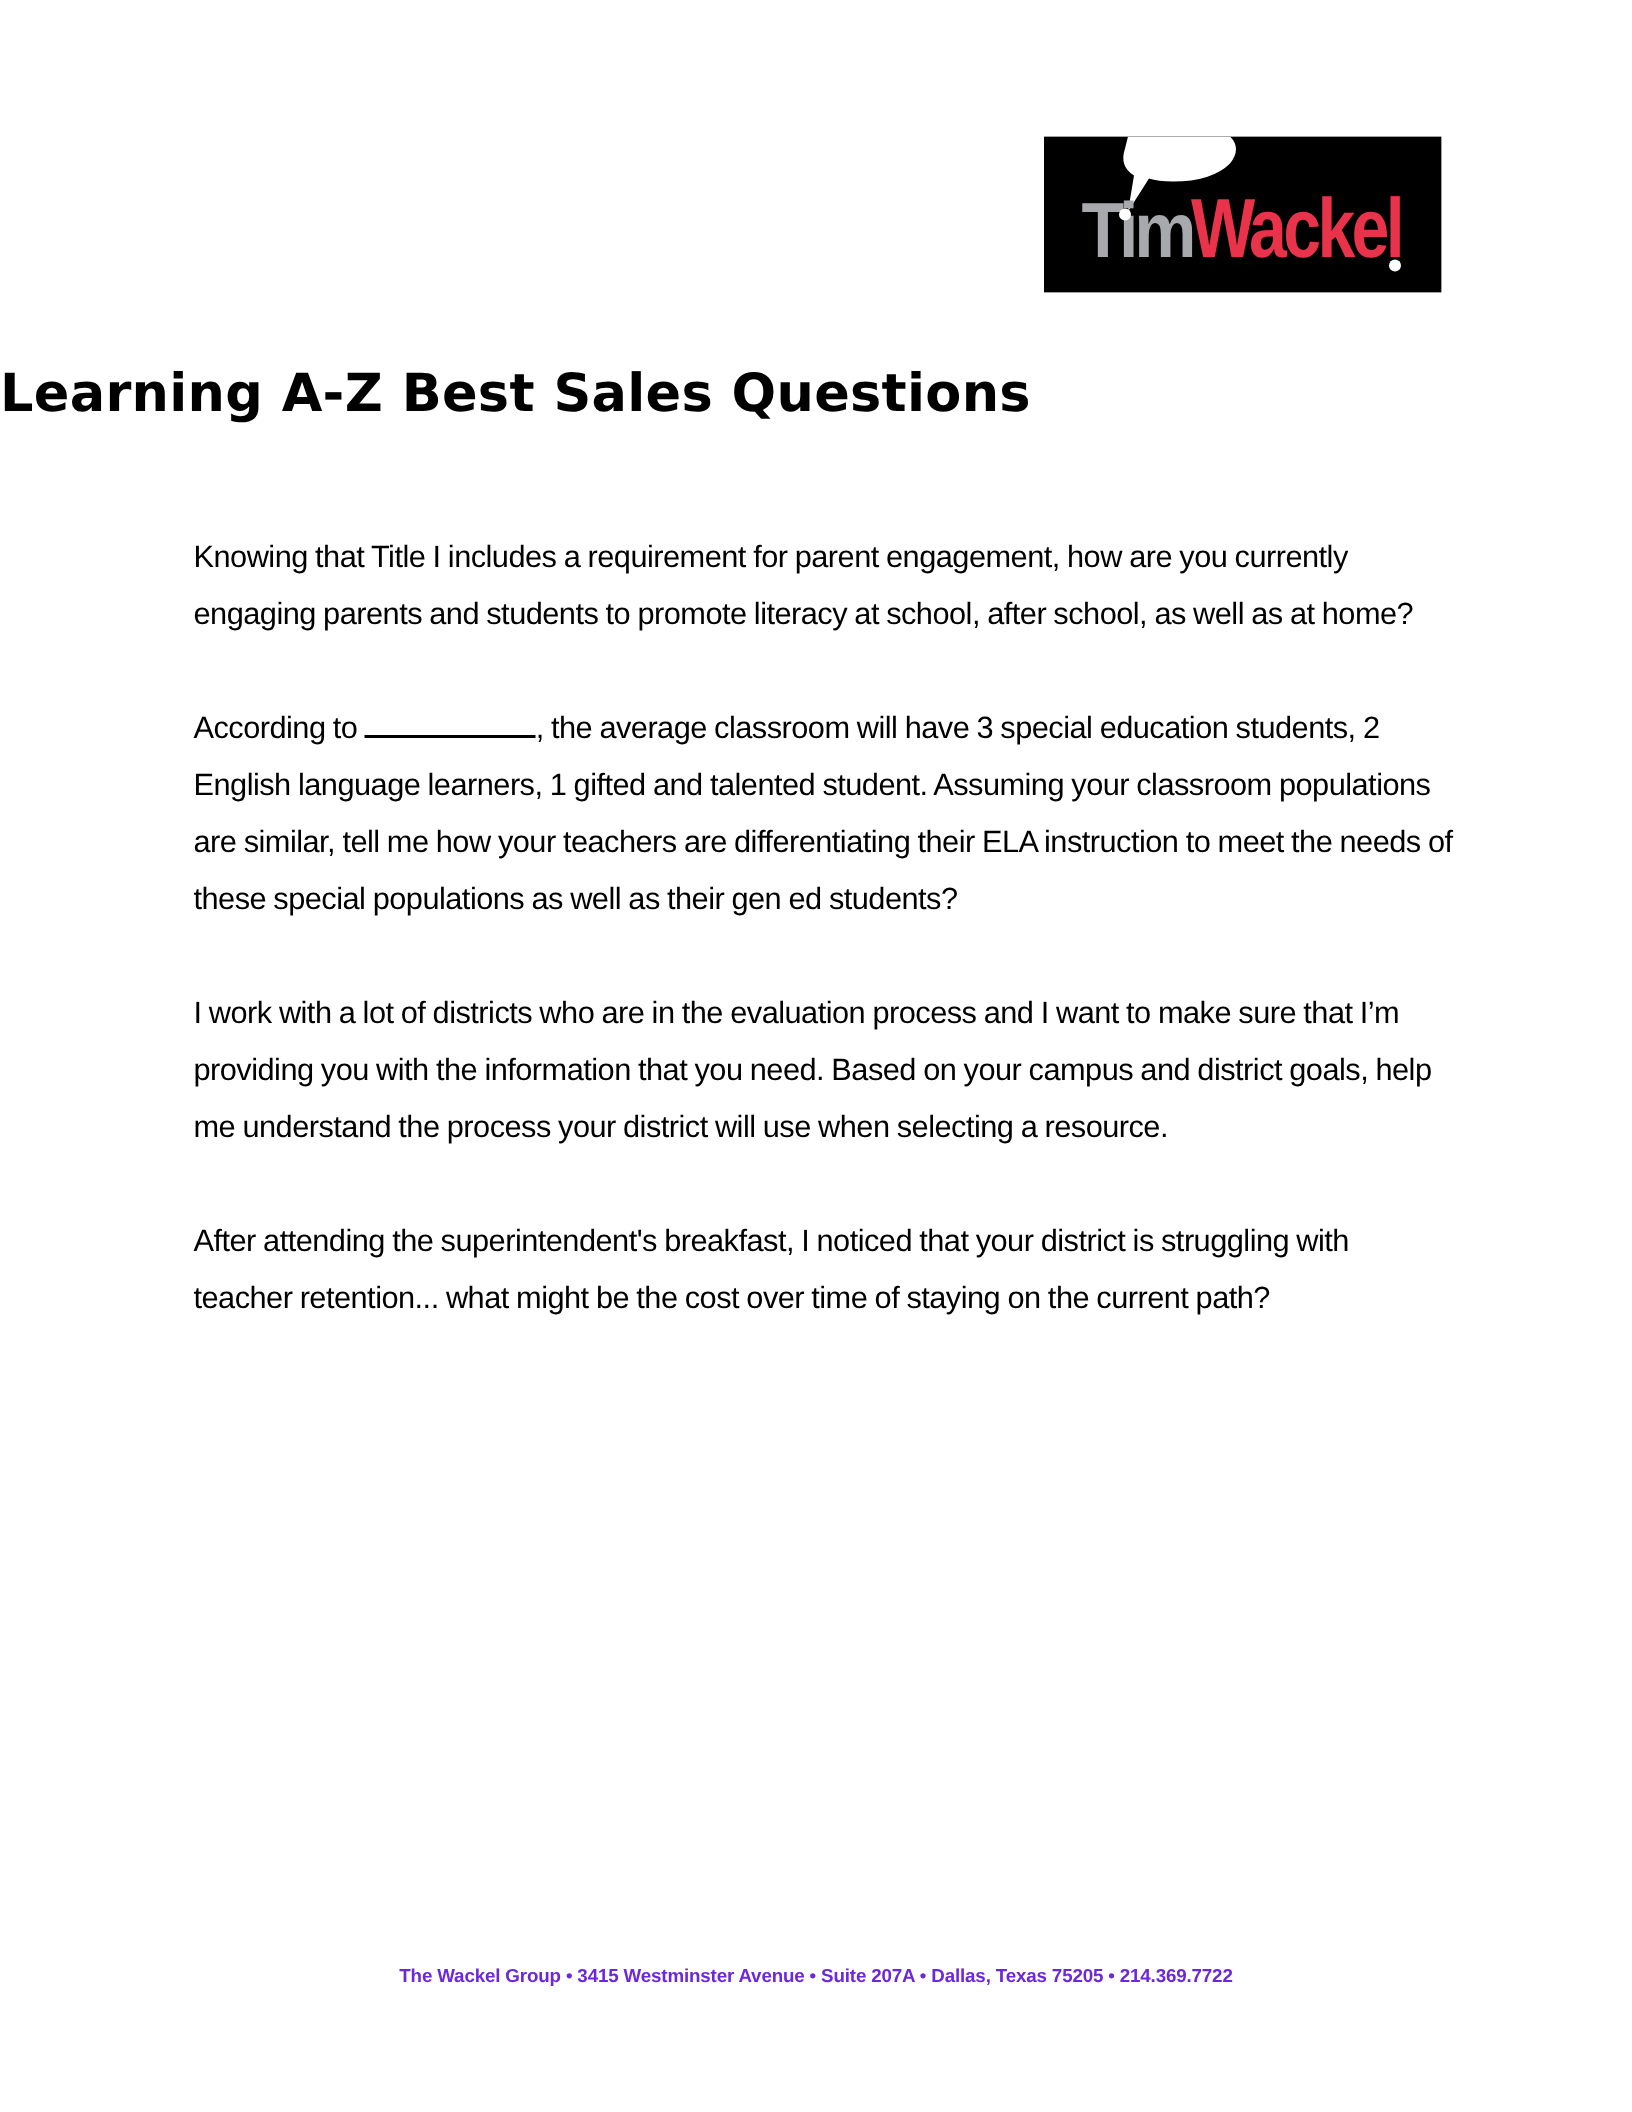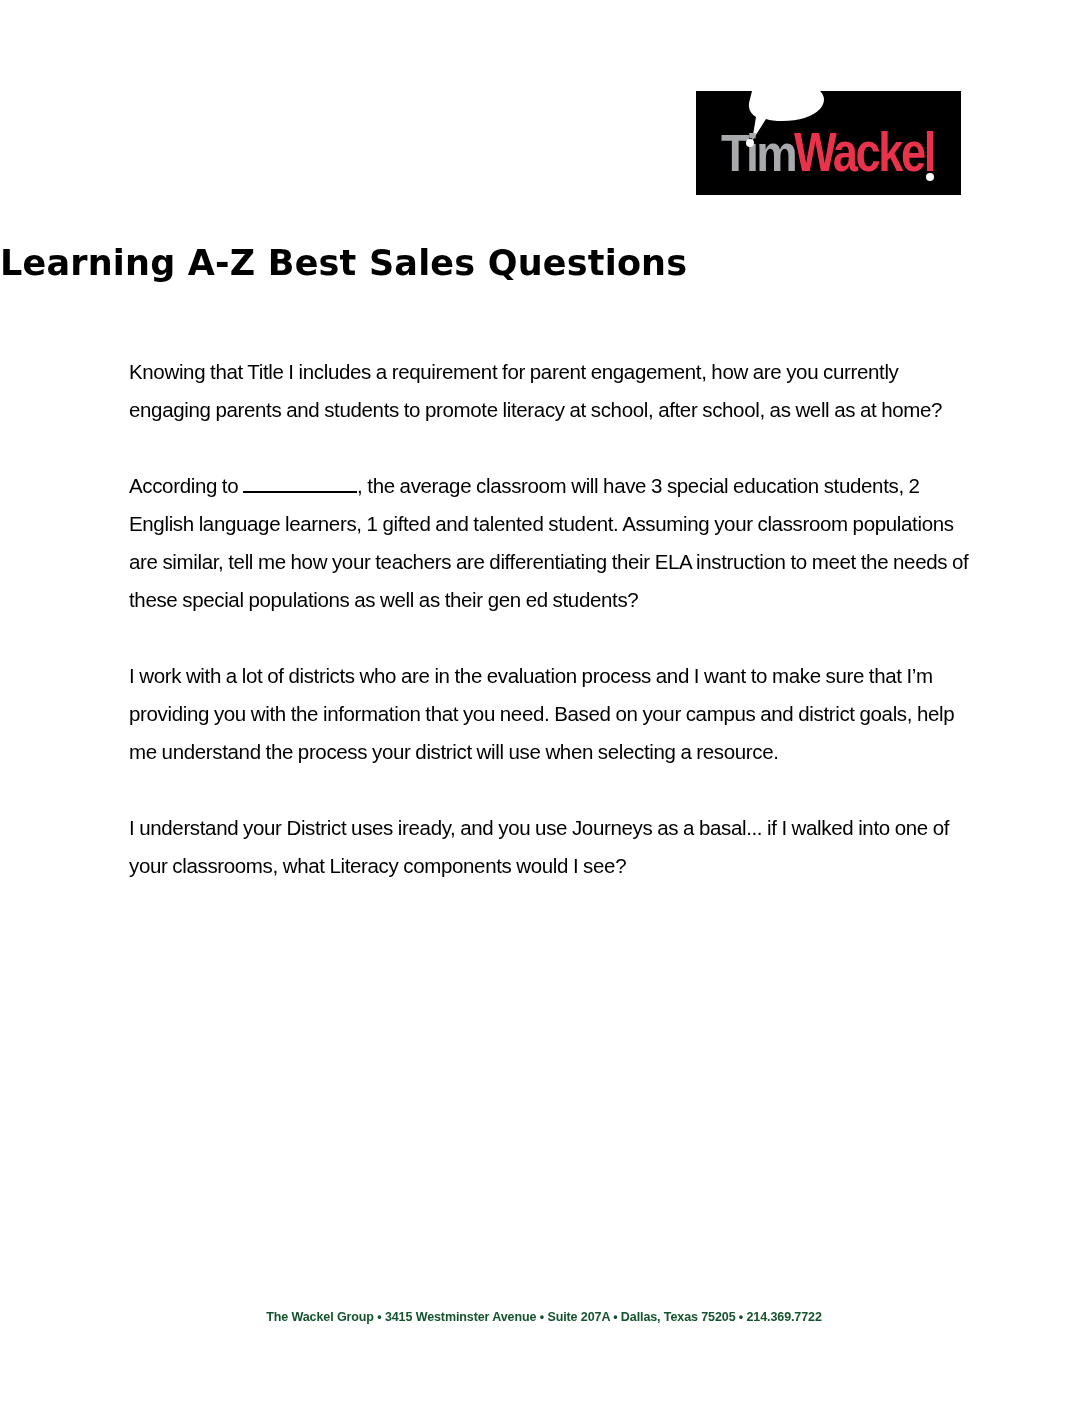--- a/index.html
+++ b/index.html
@@ -62,21 +62,21 @@
     }
     .footer {
       position: absolute;
       left: 0;
       top: 1310px;
       width: 1088px;
       text-align: center;
       font-family: "Liberation Sans", sans-serif;
       font-weight: bold;
       font-size: 12.5px;
-      color: #14532d;
+      color: #6d28d9;
       letter-spacing: -0.1px;
     }
   </style>
 </head>
 <body>
 
 <div class="logo">
   <svg width="265" height="104" viewBox="0 0 265 104" xmlns="http://www.w3.org/2000/svg">
     <rect x="0" y="0" width="265" height="104" fill="#000000"></rect>
 
@@ -91,16 +91,16 @@
     <circle cx="234" cy="86" r="4" fill="#ffffff"></circle>
   </svg>
 </div>
 
 <h1 class="title">Learning A-Z Best Sales Questions</h1>
 
 <div class="body-text">
   <p class="para">Knowing that Title I includes a requirement for parent engagement, how are you currently engaging parents and students to promote literacy at school, after school, as well as at home?</p>
   <p class="para"><span>According to </span><span class="blank"></span><span>, the average classroom will have 3 special education students, 2 English language learners, 1 gifted and talented student.  Assuming your classroom populations are similar, tell me how your teachers are differentiating their ELA instruction to meet the needs of these special populations as well as their gen ed students?</span></p>
   <p class="para">I work with a lot of districts who are in the evaluation process and I want to make sure that I’m providing you with the information that you need.  Based on your campus and district goals, help me understand the process your district will use when selecting a resource.</p>
-  <p class="para">I understand your District uses iready, and you use Journeys as a basal... if I walked into one of your classrooms, what Literacy components would I see?</p>
+  <p class="para">After attending the superintendent's breakfast, I noticed that your district is struggling with teacher retention... what might be the cost over time of staying on the current path?</p>
 </div>
 
 <div class="footer">The Wackel Group • 3415 Westminster Avenue • Suite 207A • Dallas, Texas 75205 • 214.369.7722</div>
 
 </body></html>

